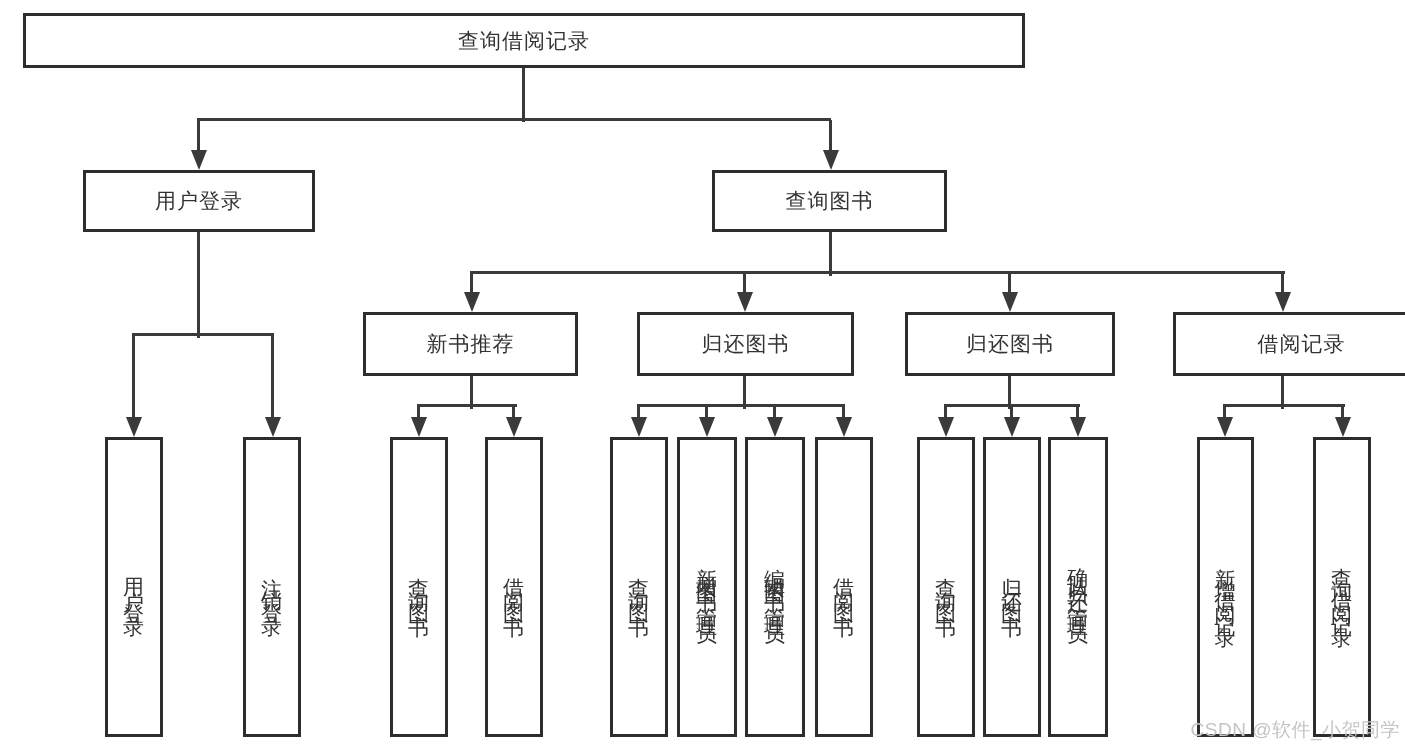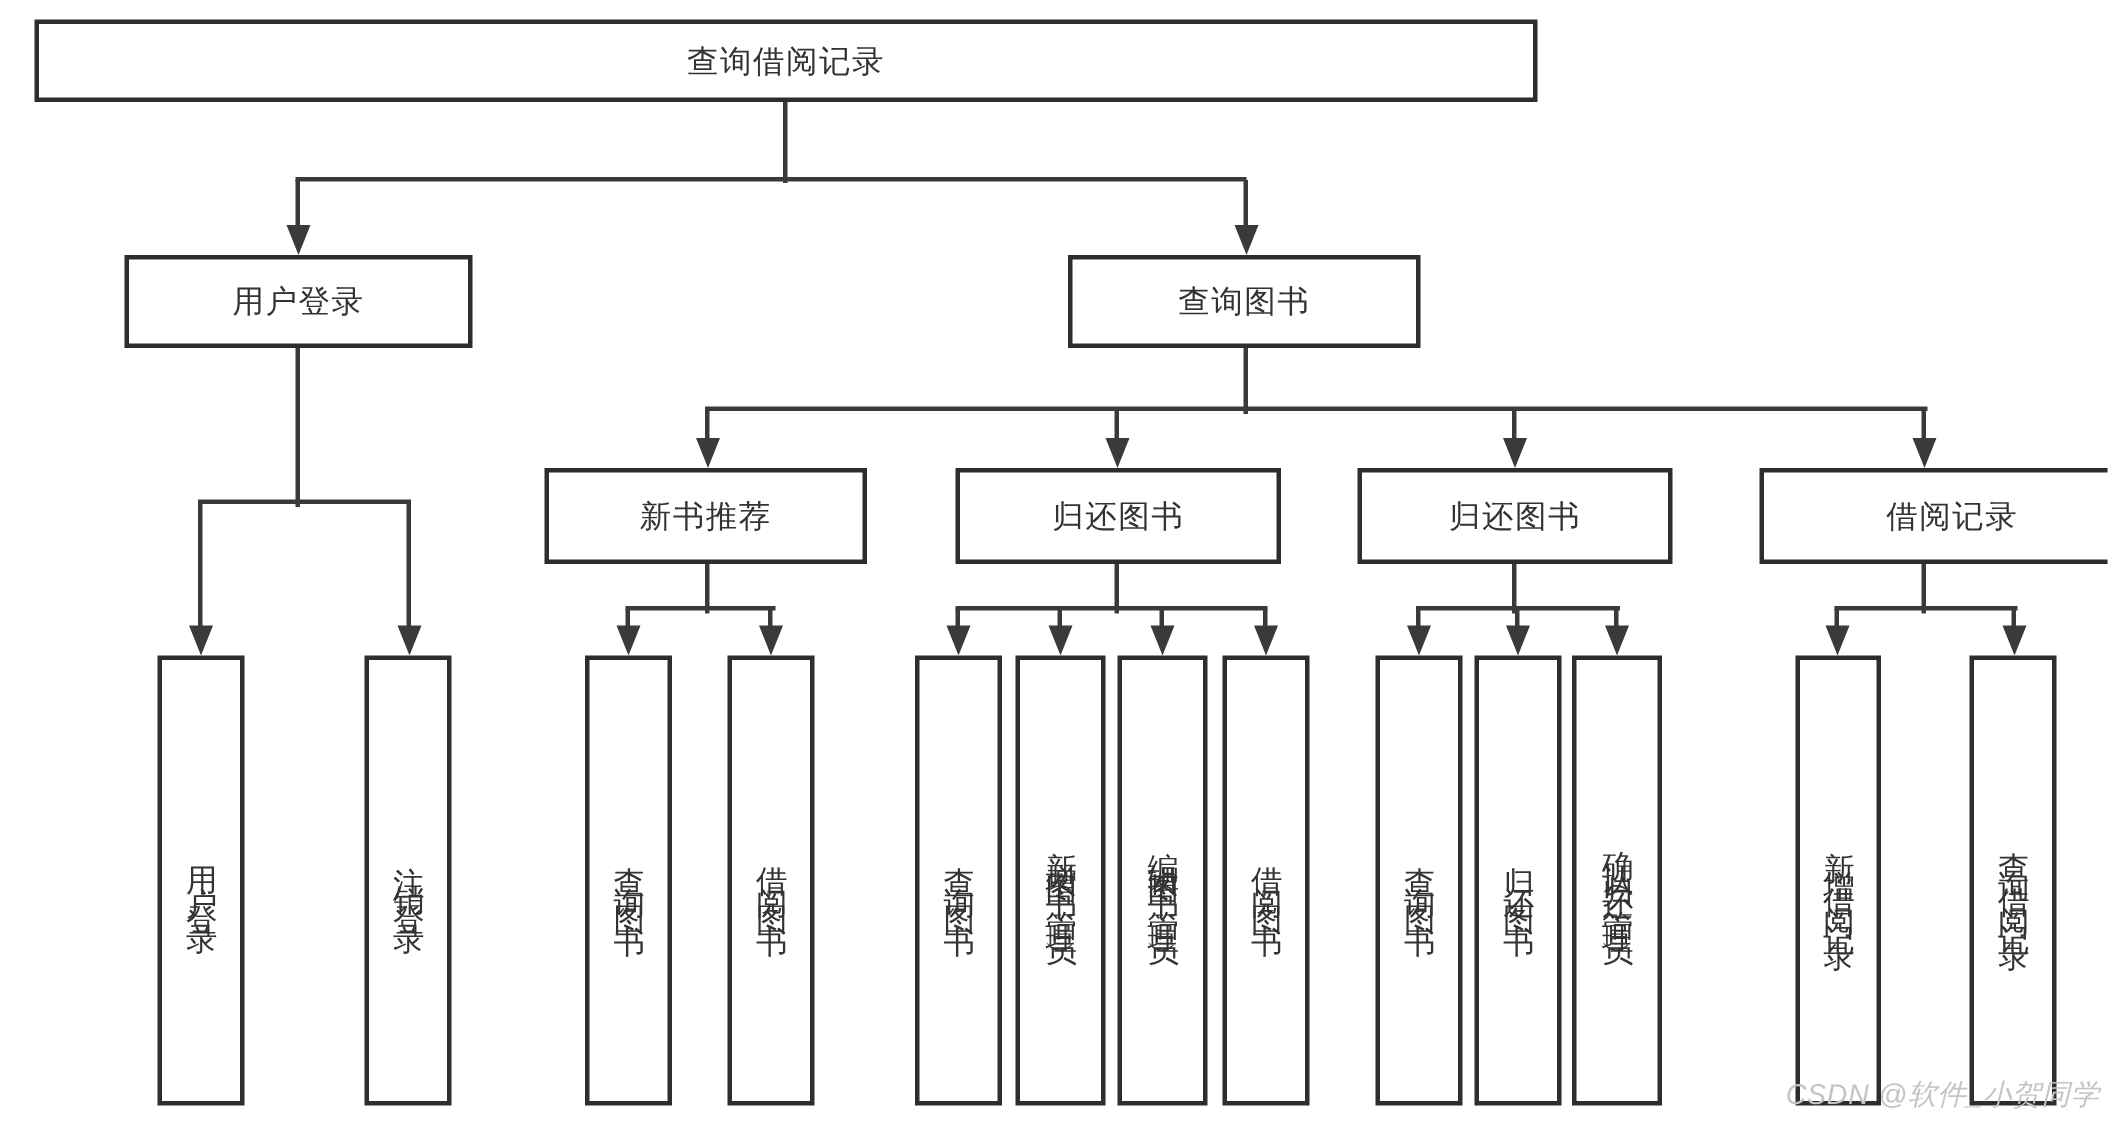--- a/index.html
+++ b/index.html
@@ -24,21 +24,21 @@
   }
   .vline{position:absolute;width:3px;background:var(--line);z-index:1;}
   .hline{position:absolute;height:3px;background:var(--line);z-index:1;}
   .arrow{
     position:absolute;width:0;height:0;z-index:1;
     border-left:8px solid transparent;border-right:8px solid transparent;
     border-top:20px solid var(--line);
   }
   .watermark{
     position:absolute;right:5px;bottom:4px;z-index:10;
-    color:var(--watermark);font-size:19px;letter-spacing:0.5px;white-space:nowrap;font-style:italic;
+    color:var(--watermark);font-size:19px;letter-spacing:0.5px;white-space:nowrap;
   }
 </style>
 </head>
 <body>
 
 <div class="canvas">
 
   <div class="node" style="left:23px;top:13px;width:1002px;height:55px">
     <span class="hlabel">查询借阅记录</span>
   </div>

